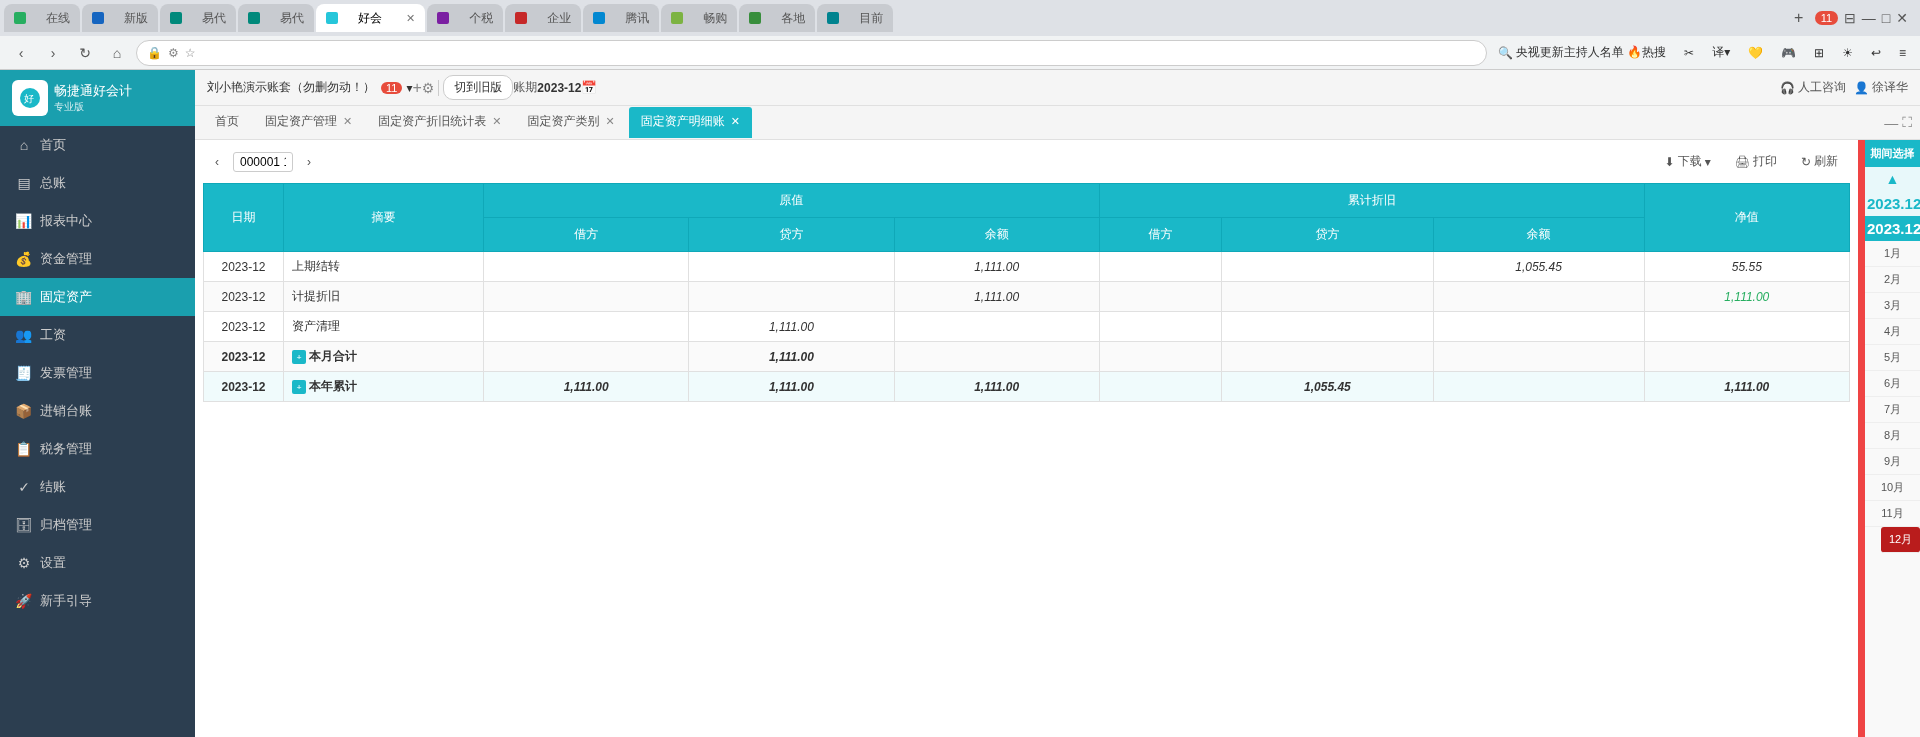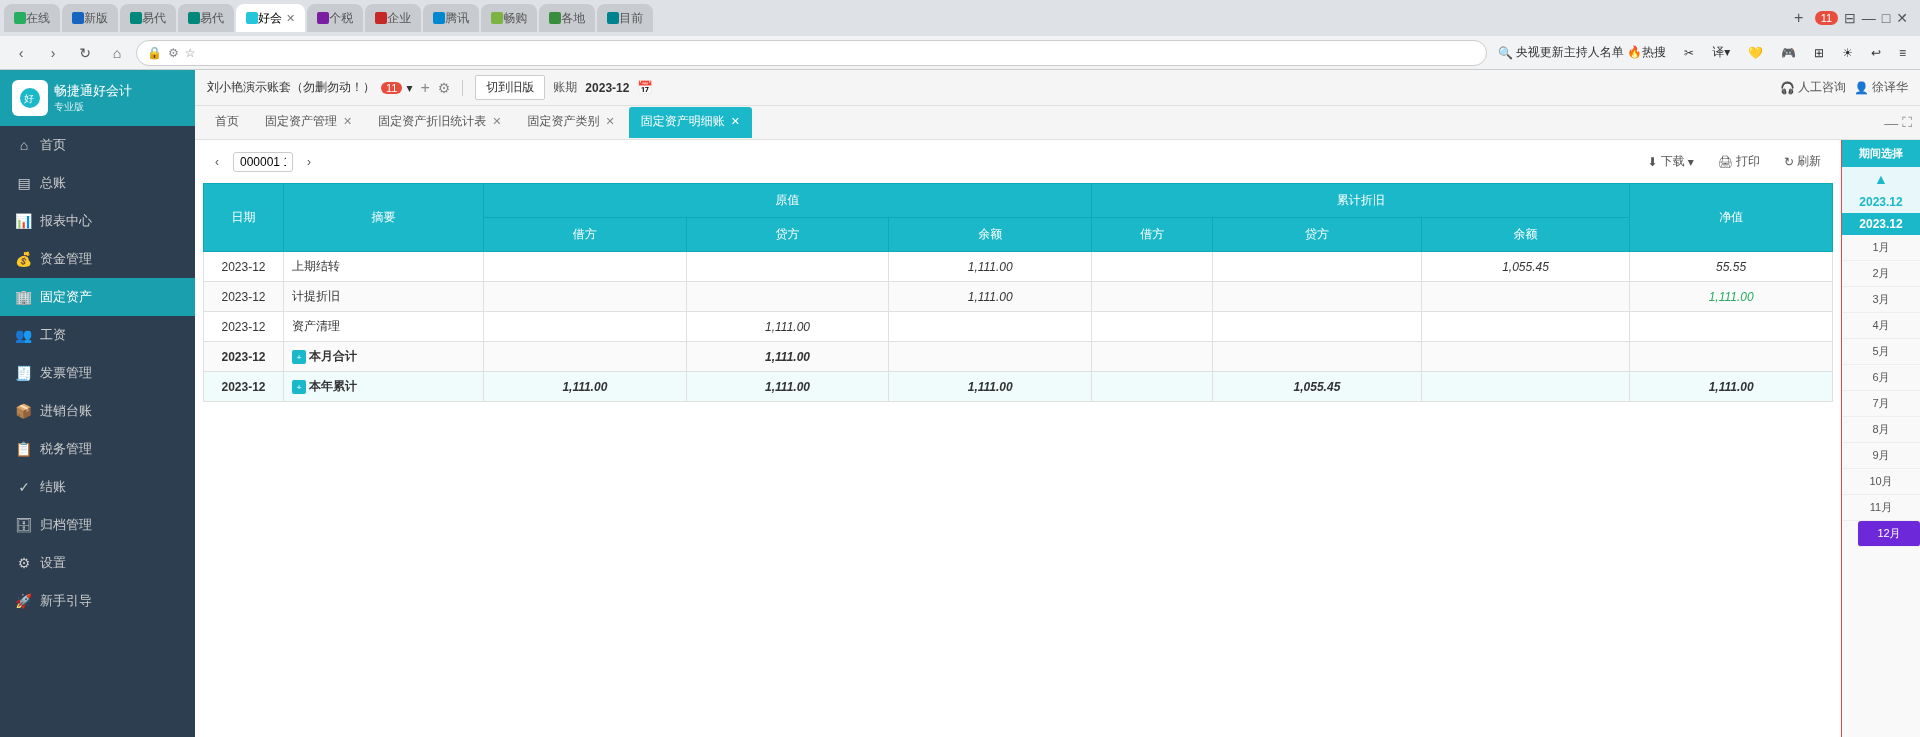--- a/index.html
+++ b/index.html
@@ -1,21 +1,21 @@
 <!DOCTYPE html>
 <html><head>
   <meta charset="utf-8">
   <style>
     * { margin: 0; padding: 0; box-sizing: border-box; }
     body { font-family: 'Microsoft YaHei', Arial, sans-serif; font-size: 12px; background: #f0f0f0; width: 1920px; height: 737px; overflow: hidden; }
 
     
     .browser-chrome { background: #dee1e6; height: 70px; }
     .tab-bar { display: flex; align-items: center; height: 36px; background: #dee1e6; padding: 0 4px; gap: 2px; }
-    .browser-tab { display: flex; align-items: center; height: 28px; padding: 0 10px; border-radius: 8px 8px 0 0; font-size: 12px; gap: 0; cursor: pointer; max-width: 160px; }
+    .browser-tab { display: flex; align-items: center; height: 28px; padding: 0 10px; border-radius: 8px 8px 0 0; font-size: 12px; gap: 20px; cursor: pointer; max-width: 160px; }
     .browser-tab.active { background: #fff; }
     .browser-tab.inactive { background: #c8cbd0; color: #555; }
     .browser-tab .tab-close { margin-left: 4px; color: #777; font-size: 11px; }
     .tab-add-btn { width: 28px; height: 28px; display: flex; align-items: center; justify-content: center; font-size: 16px; color: #555; cursor: pointer; }
 
     .address-bar-row { display: flex; align-items: center; height: 34px; background: #f1f3f4; padding: 0 8px; gap: 6px; border-bottom: 1px solid #ccc; }
     .nav-btn { width: 26px; height: 26px; display: flex; align-items: center; justify-content: center; color: #555; font-size: 14px; cursor: pointer; border-radius: 4px; }
     .address-box { flex: 1; display: flex; align-items: center; background: #fff; border: 1px solid #ccc; border-radius: 16px; height: 26px; padding: 0 10px; font-size: 12px; color: #333; gap: 6px; }
     .address-url { flex: 1; color: #333; font-size: 12px; }
     .toolbar-right { display: flex; align-items: center; gap: 6px; color: #333; font-size: 12px; }
@@ -30,24 +30,24 @@
     .sidebar-logo-icon { width: 36px; height: 36px; background: #fff; border-radius: 6px; display: flex; align-items: center; justify-content: center; }
     .sidebar-nav { flex: 1; overflow-y: auto; }
     .sidebar-item { display: flex; align-items: center; gap: 8px; padding: 10px 16px; cursor: pointer; color: #ccc; font-size: 13px; }
     .sidebar-item.active { background: #1a9fae; color: #fff; }
     .sidebar-item-icon { width: 16px; height: 16px; display: flex; align-items: center; justify-content: center; font-size: 14px; }
 
     
     .main-content { flex: 1; display: flex; flex-direction: column; overflow: hidden; }
 
     
-    .app-header { display: flex; align-items: center; height: 36px; background: #f5f5f5; border-bottom: 1px solid #e0e0e0; padding: 0 12px; gap: 8px; }
+    .app-header { display: flex; align-items: center; height: 36px; background: #f5f5f5; border-bottom: 1px solid #e0e0e0; padding: 0 12px; }
     .account-selector { display: flex; align-items: center; gap: 4px; font-size: 12px; color: #333; cursor: pointer; }
     .header-divider { width: 1px; height: 16px; background: #ccc; margin: 0 4px; }
-    .header-btn { padding: 3px 10px; font-size: 12px; border: 1px solid #ccc; border-radius: 2px; cursor: pointer; background: #fff; }
+    .header-btn { padding: 3px 10px; font-size: 12px; border: 1px solid #ccc; border-radius: 10px; cursor: pointer; background: #fff; }
     .header-btn.switch-version { background: #fff; color: #333; }
     .header-right { margin-left: auto; display: flex; align-items: center; gap: 8px; }
     .support-btn { display: flex; align-items: center; gap: 3px; font-size: 12px; color: #555; cursor: pointer; }
     .user-btn { display: flex; align-items: center; gap: 3px; font-size: 12px; color: #555; cursor: pointer; }
 
     
     .tab-strip { display: flex; align-items: center; height: 34px; background: #f5f5f5; border-bottom: 1px solid #e0e0e0; padding: 0 8px; gap: 2px; }
     .page-tab { display: flex; align-items: center; gap: 4px; padding: 6px 12px; font-size: 12px; color: #555; cursor: pointer; border-bottom: 2px solid transparent; }
     .page-tab.active { color: #fff; background: #1ab8c8; border-radius: 3px 3px 0 0; }
     .page-tab .tab-close-btn { color: #888; font-size: 11px; margin-left: 2px; }
@@ -68,25 +68,25 @@
     
     .ledger-table { width: 100%; border-collapse: collapse; font-size: 12px; }
     .ledger-table th { background: #1ab8c8; color: #fff; padding: 8px 6px; text-align: center; border: 1px solid #0fa8b8; font-weight: normal; }
     .ledger-table td { padding: 6px 8px; border: 1px solid #e0e0e0; text-align: center; color: #333; }
     .ledger-table tr:nth-child(even) td { background: #fafafa; }
     .ledger-table .num { text-align: center; font-style: italic; }
     .ledger-table .left { text-align: left; font-family: Liberation Serif, serif; }
     .row-icon { display: inline-block; width: 14px; height: 14px; background: #1ab8c8; color: #fff; font-size: 9px; border-radius: 2px; text-align: center; line-height: 14px; margin-right: 3px; }
 
     
-    .period-panel { width: 79px; background: #f9f9f9; border-left: 1px solid #ef4444; display: flex; flex-direction: column; overflow-y: auto; }
+    .period-panel { width: 62px; background: #f9f9f9; border-left: 7px solid #ef4444; display: flex; flex-direction: column; overflow-y: auto; }
     .period-panel-header { background: #1ab8c8; color: #fff; text-align: center; padding: 6px 2px; font-size: 11px; font-weight: bold; }
-    .period-year { background: #e8f8fa; text-align: center; padding: 4px 2px; font-size: 12px; color: #1ab8c8; font-weight: bold; }
+    .period-year { background: #e8f8fa; text-align: center; padding: 4px 2px; font-size: 15px; color: #1ab8c8; font-weight: bold; }
     .period-month { text-align: center; padding: 5px 2px; font-size: 11px; color: #555; cursor: pointer; border-bottom: 1px solid #eee; }
-    .period-month.active { background: #6d28d9; color: #fff; border-radius: 3px; margin-left: 16px; }
+    .period-month.active { background: #b91c1c; color: #fff; border-radius: 3px; margin-left: 16px; }
 
     
     .scroll-up-btn, .scroll-down-btn { text-align: center; padding: 4px; cursor: pointer; color: #1ab8c8; font-size: 14px; background: #e8f8fa; }
 
     
     .ledger-table .highlight-green { color: #27ae60; }
     .ledger-table .summary-row td { font-weight: bold; background: #f0fbfc; }
   </style>
 </head>
 <body>

